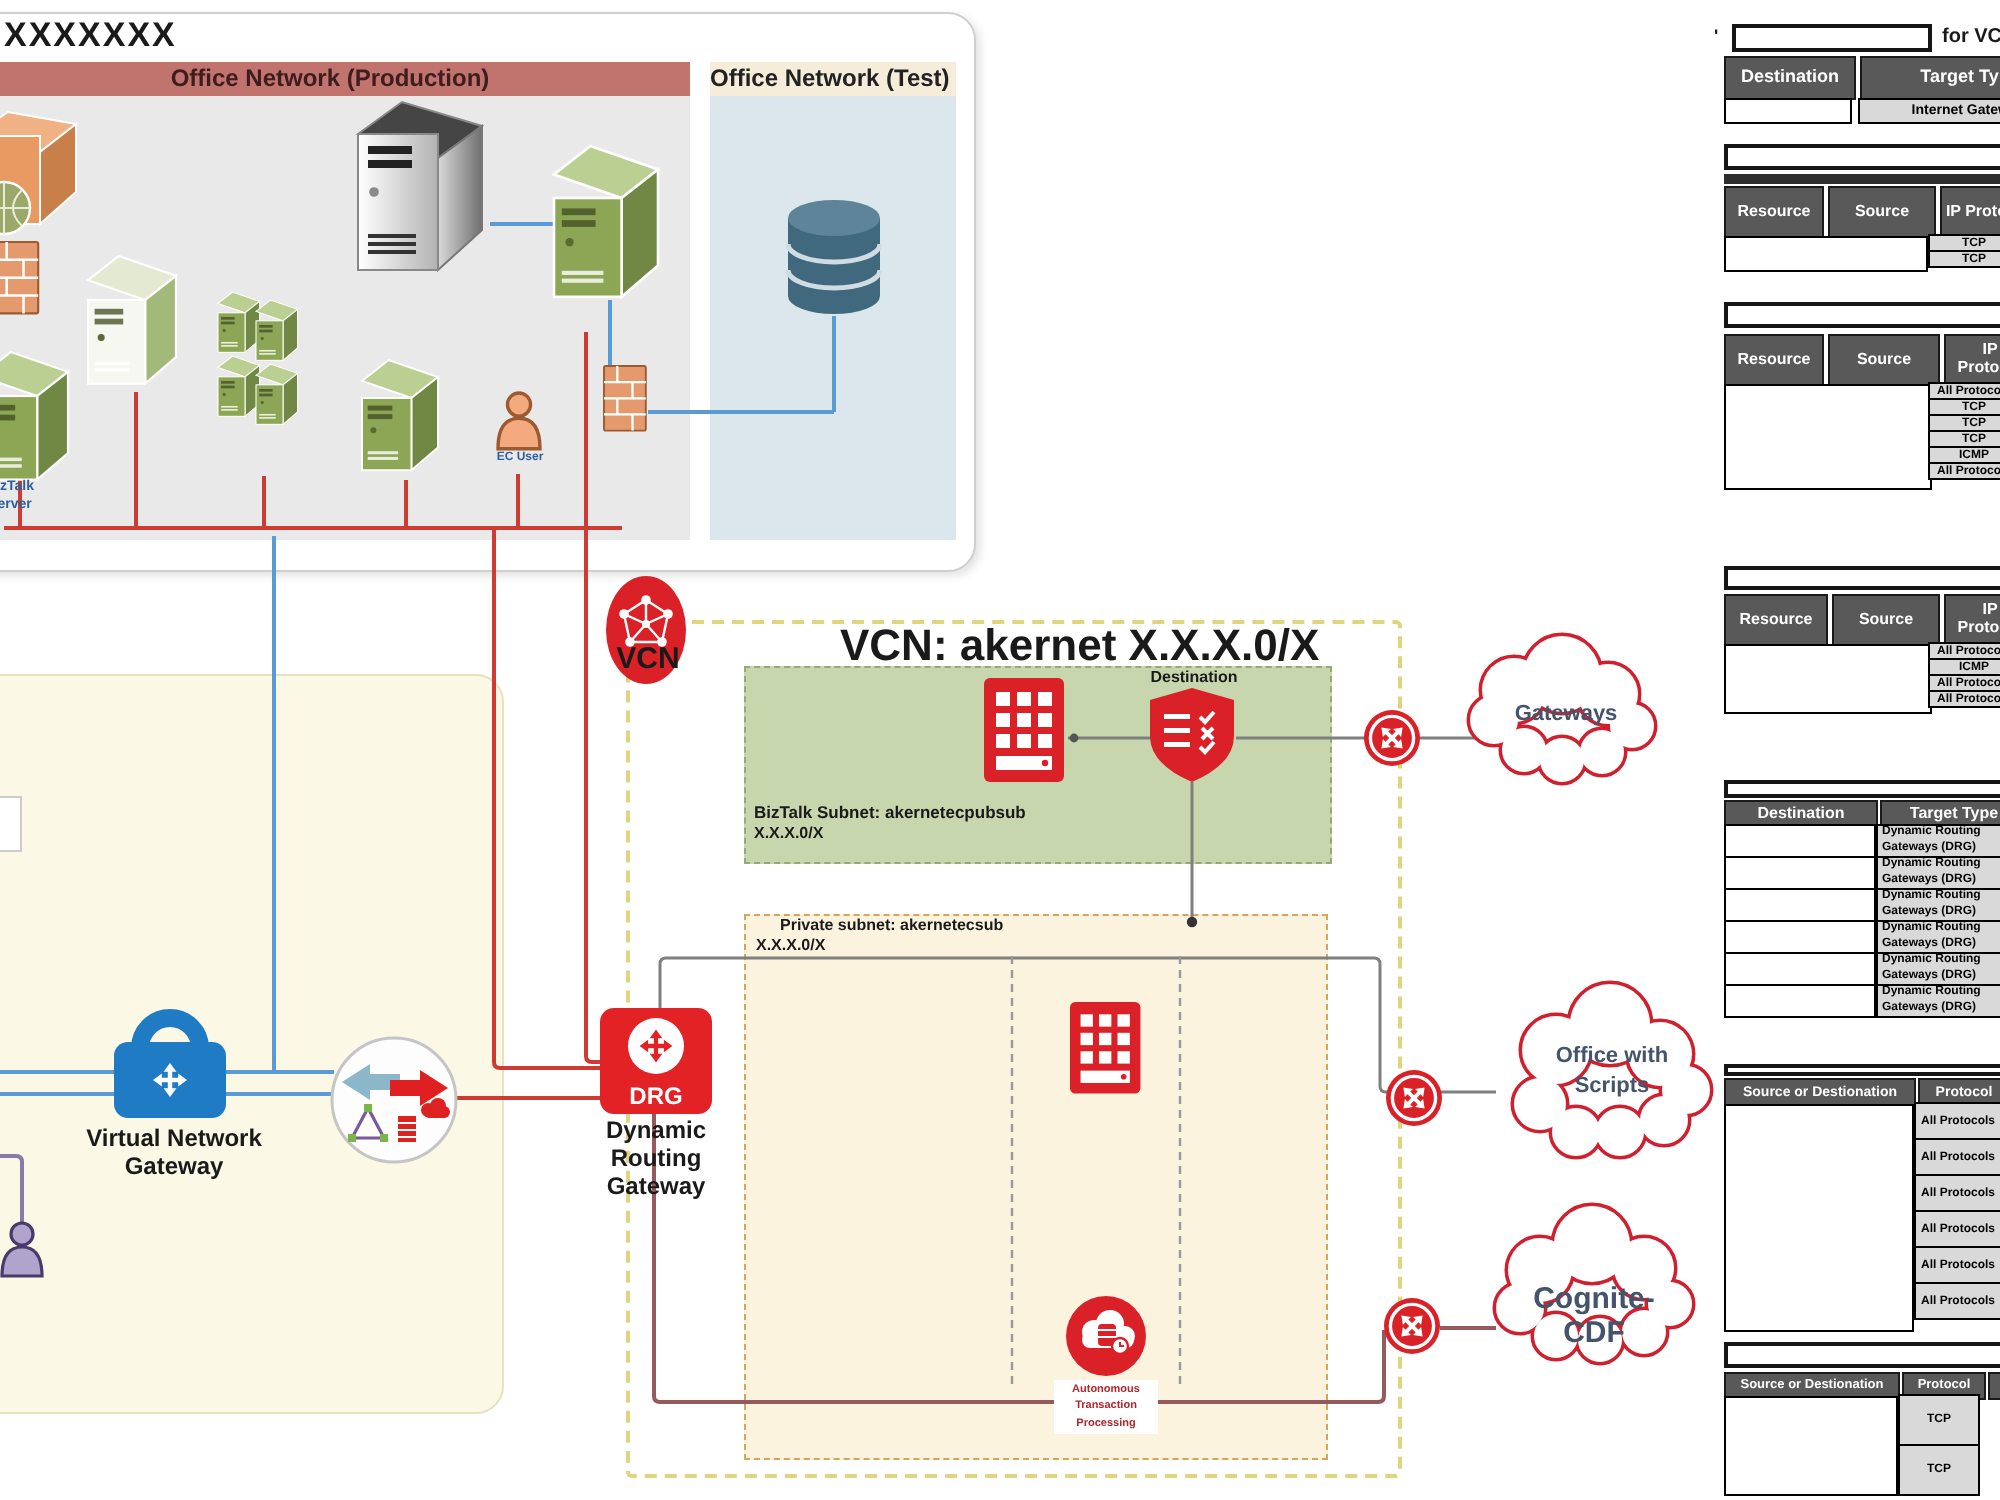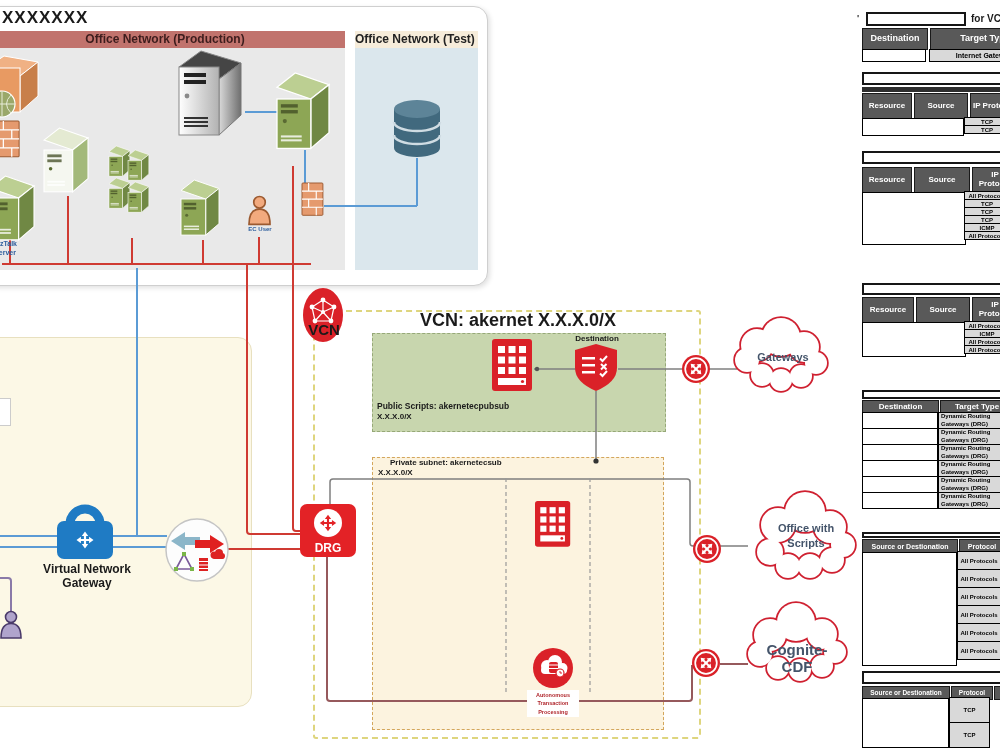--- a/index.html
+++ b/index.html
@@ -331,28 +331,29 @@
         <circle cx="778" cy="668" r="11"></circle>
           <circle cx="760" cy="654" r="12"></circle>
       </g>
     </g>
   </svg>
 
   <div class="lbl" style="left:2px;top:8px;font-size:17px;letter-spacing:1px">XXXXXXX</div>
   <div class="lbl ctr" style="left:-16px;top:239px;width:42px;font-size:7px;color:#2e5f9e;line-height:1.3">BizTalk Server</div>
   <div class="lbl ctr" style="left:241px;top:226px;width:38px;font-size:6px;color:#2e5f9e">EC User</div>
   <div class="lbl ctr" style="left:302px;top:321px;width:44px;font-size:15px">VCN</div>
-  <div class="lbl" style="left:420px;top:310px;width:240px;font-size:18px">VCN: akernet X.X.X.0/X</div>
-  <div class="lbl" style="left:377px;top:401px;font-size:8.5px">Public Scripts: akernetecpubsub</div>
+  <div class="lbl" style="left:420px;top:310px;width:240px;font-size:22px">VCN: akernet X.X.X.0/X</div>
+  <div class="lbl" style="left:377px;top:401px;font-size:8.5px">BizTalk Subnet: akernetecpubsub</div>
   <div class="lbl" style="left:377px;top:412px;font-size:8px">X.X.X.0/X</div>
   <div class="lbl ctr" style="left:556px;top:334px;width:82px;font-size:8px">Destination</div>
   <div class="lbl" style="left:390px;top:458px;font-size:8px">Private subnet: akernetecsub</div>
   <div class="lbl" style="left:378px;top:468px;font-size:8px">X.X.X.0/X</div>
   <div class="lbl ctr" style="left:527px;top:690px;width:52px;font-size:5.5px;color:#b0262c;background:#fff;line-height:1.5;padding:1px 0">Autonomous Transaction Processing</div>
   <div class="lbl ctr" style="left:40px;top:563px;width:94px;font-size:12px;line-height:1.15">Virtual Network Gateway</div>
+  <div class="lbl ctr" style="left:286px;top:559px;width:84px;font-size:12px;line-height:1.15">Dynamic Routing Gateway</div>
   <div class="lbl ctr" style="left:743px;top:351px;width:80px;font-size:11px;color:#44546a">Gateways</div>
   <div class="lbl ctr" style="left:763px;top:521px;width:86px;font-size:11px;color:#44546a;line-height:1.4">Office with Scripts</div>
   <div class="lbl ctr" style="left:752px;top:641px;width:90px;font-size:15px;color:#44546a">Cognite-CDF</div>
 
   <div>
     <div class="lbl" style="left:857px;top:13px;font-size:9px">'</div>
     <div class="abs inputbar" style="left:866px;top:12px;width:100px;height:14px"></div>
     <div class="lbl" style="left:971px;top:13px;font-size:10px;white-space:nowrap">for VCN</div>
     <div class="hdr-row" style="left:862px;top:28px">
       <div class="th" style="width:64px;height:20px;font-size:9px">Destination</div>

